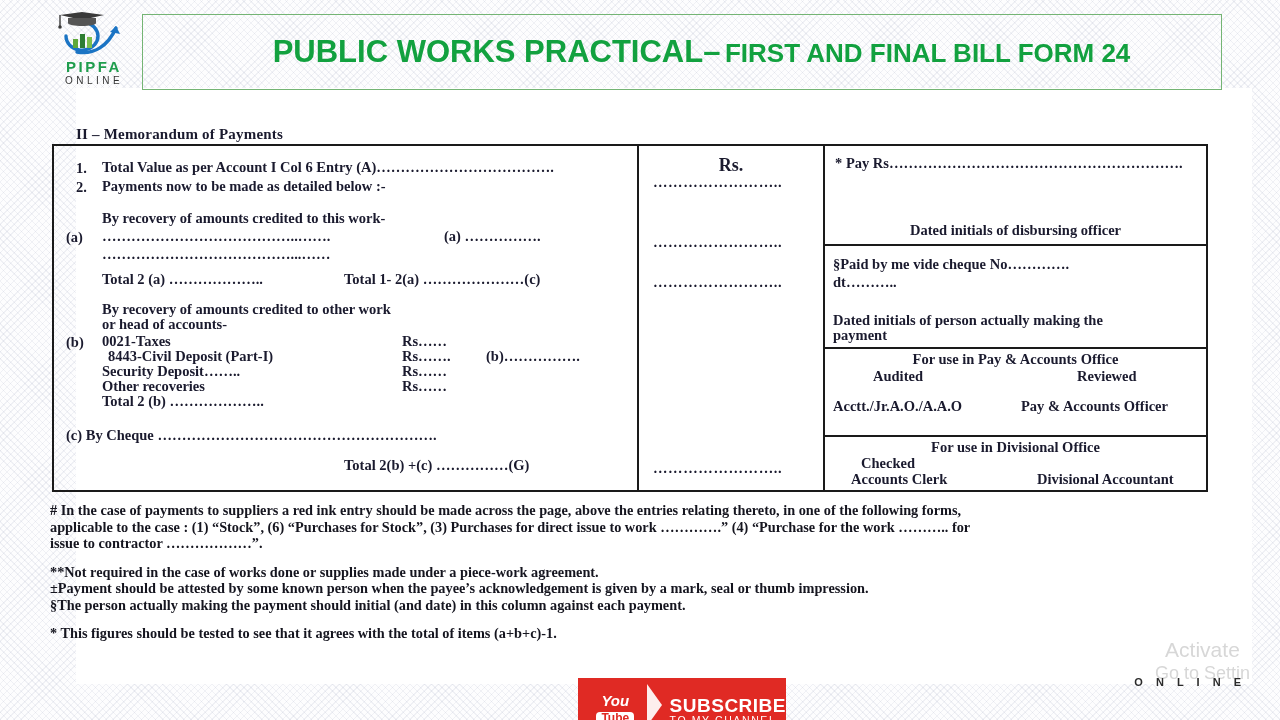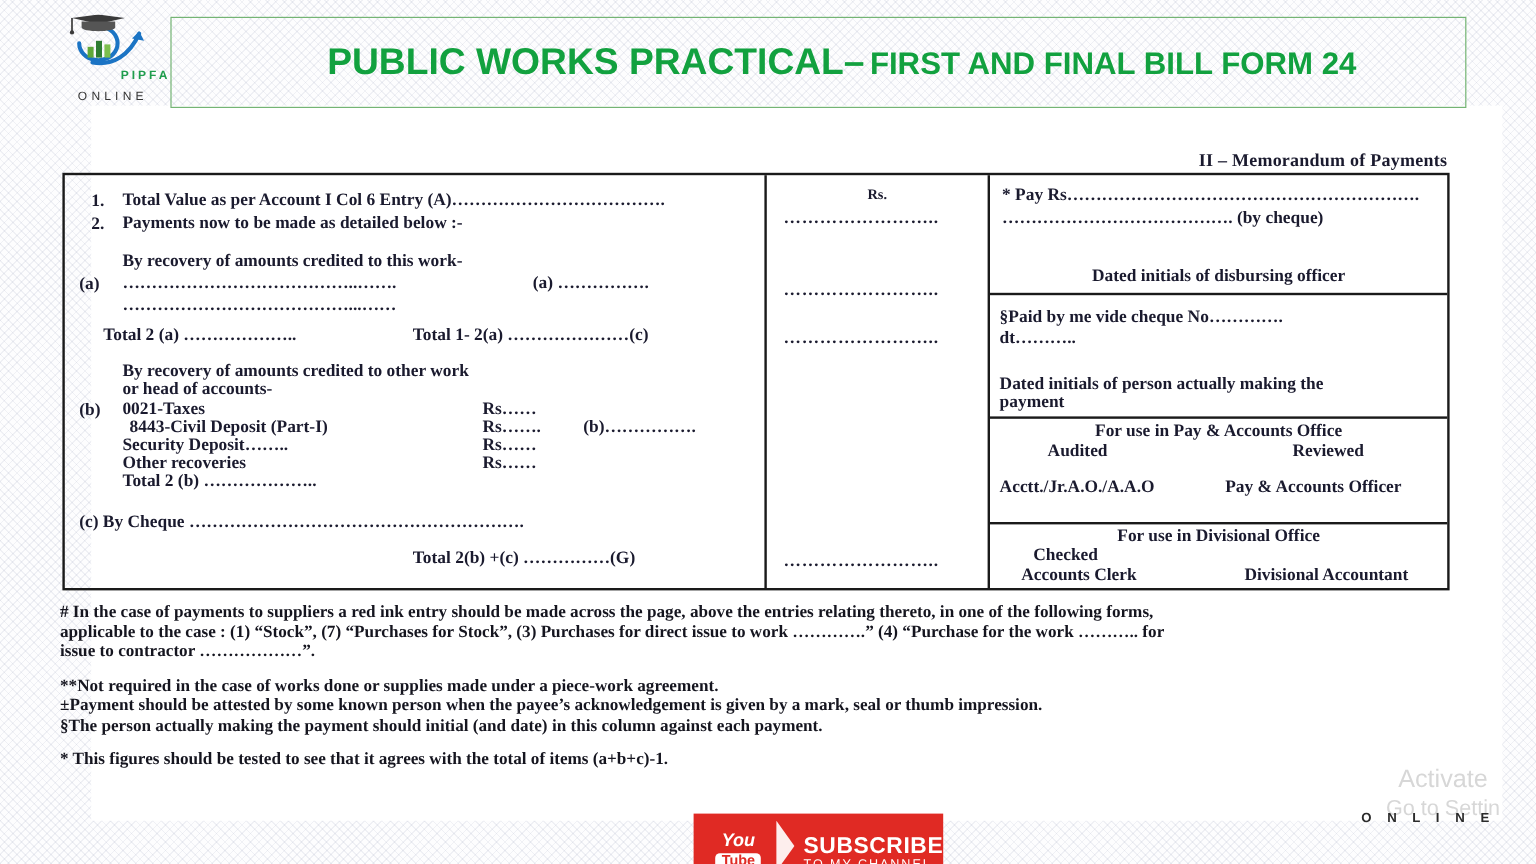--- a/index.html
+++ b/index.html
@@ -53,23 +53,22 @@
   .logo-word {
     position: absolute;
     width: 100%;
     text-align: center;
     font-family: "Liberation Sans", sans-serif;
     font-weight: bold;
     color: #1f9d4d;
   }
   #logo-pipfa {
     top: 46px;
-    font-size: 10px;
+    font-size: 15px;
     letter-spacing: 2.5px;
-    text-align: right;
   }
   #logo-online {
     top: 63px;
     font-size: 10px;
     letter-spacing: 3.5px;
     color: #333333;
     font-weight: normal;
   }
 
   #title-box {
@@ -102,21 +101,21 @@
     top: 88px;
     width: 1176px;
     color: #1a1a2e;
   }
 
   #form-caption {
     position: absolute;
     left: 0;
     top: 38px;
     width: 1130px;
-    text-align: right;
+    text-align: left;
     font-size: 15px;
     font-weight: bold;
     letter-spacing: 0.2px;
   }
 
   #table {
     position: absolute;
     left: -24px;
     top: 56px;
     width: 1156px;
@@ -153,21 +152,21 @@
     line-height: 1;
   }
   .num { position: absolute; font-weight: bold; font-size: 14.5px; }
 
   
   #rs-head {
     position: absolute;
     top: 9px;
     width: 100%;
     text-align: center;
-    font-size: 12px;
+    font-size: 18px;
     font-weight: bold;
   }
   .rs-dots {
     position: absolute;
     left: 14px;
     width: 158px;
     font-size: 14.5px;
     letter-spacing: 0.6px;
     color: #1a1a2e;
     font-weight: bold;
@@ -333,21 +332,21 @@
 
         <div class="num" style="left:22px; top:33px;">2.</div>
         <div class="dline" style="left:48px; top:33px;">Payments now to be made as detailed below :-</div>
 
         <div class="dline" style="left:48px; top:65px;">By recovery of amounts credited to this work-</div>
         <div class="num" style="left:12px; top:83px;">(a)</div>
         <div class="dline" style="left:48px; top:83px;">…………………………………..…….</div>
         <div class="dline" style="left:390px; top:83px;">(a) …………….</div>
         <div class="dline" style="left:48px; top:101px;">…………………………………...……</div>
 
-        <div class="dline" style="left:32px; top:126px;">Total 2 (a) ………………..</div>
+        <div class="dline" style="left:48px; top:126px;">Total 2 (a) ………………..</div>
         <div class="dline" style="left:290px; top:126px;">Total 1- 2(a) …………………(c)</div>
 
         <div class="dline" style="left:48px; top:156px;">By recovery of amounts credited to other  work</div>
         <div class="dline" style="left:48px; top:171px;">or head of accounts-</div>
 
         <div class="num" style="left:12px; top:188px;">(b)</div>
         <div class="dline" style="left:48px; top:188px;">0021-Taxes</div>
         <div class="dline" style="left:348px; top:188px;">Rs……</div>
 
         <div class="dline" style="left:54px; top:203px;">8443-Civil Deposit (Part-I)</div>
@@ -371,21 +370,20 @@
         <div class="rs-dots" style="top:28px;">……………………..</div>
         <div class="rs-dots" style="top:88px;">……………………..</div>
         <div class="rs-dots" style="top:128px;">……………………..</div>
         <div class="rs-dots" style="top:314px;">……………………..</div>
       </div>
 
       <div id="col-office">
 
         <div class="ocell" id="ocell-1">
           <div class="oline" style="left:10px; top:9px;">* Pay Rs…………………………………………………….</div>
-          <div class="oline" style="left:10px; top:28px;">…………………………………. (by cheque)</div>
           <div class="ocenter" style="top:76px;">Dated initials of disbursing officer</div>
         </div>
 
         <div class="ocell" id="ocell-2">
           <div class="oline" style="left:8px; top:10px;">§Paid by  me vide cheque No………….</div>
           <div class="oline" style="left:8px; top:28px;">dt………..</div>
           <div class="oline" style="left:8px; top:66px;">Dated initials of person actually making the</div>
           <div class="oline" style="left:8px; top:81px;">payment</div>
         </div>
 
@@ -403,21 +401,21 @@
           <div class="oline" style="left:26px; top:34px;">Accounts Clerk</div>
           <div class="oline" style="left:212px; top:34px;">Divisional Accountant</div>
         </div>
       </div>
     </div>
   </div>
 
   <div id="notes">
     <div class="note-block">
       <p># In the case of payments to suppliers a red ink entry should be made across the page, above the entries relating thereto, in one of the following forms,</p>
-      <p>applicable to the case : (1) “Stock”, (7) “Purchases for Stock”, (3) Purchases for direct issue to work ………….” (4) “Purchase for the work ……….. for</p>
+      <p>applicable to the case : (1) “Stock”, (6) “Purchases for Stock”, (3) Purchases for direct issue to work ………….” (4) “Purchase for the work ……….. for</p>
       <p>issue to contractor ………………”.</p>
     </div>
     <div class="gap"></div>
     <div class="note-block">
       <p>**Not required in the case of works done or supplies made under a piece-work agreement.</p>
       <p>±Payment should be attested by some known person when the payee’s acknowledgement is given by a mark, seal or thumb impression.</p>
       <p>§The person actually making the payment should initial (and date) in this column against each payment.</p>
     </div>
     <div class="gap"></div>
     <p>* This figures should be tested to see that it agrees with the total of items (a+b+c)-1.</p>

